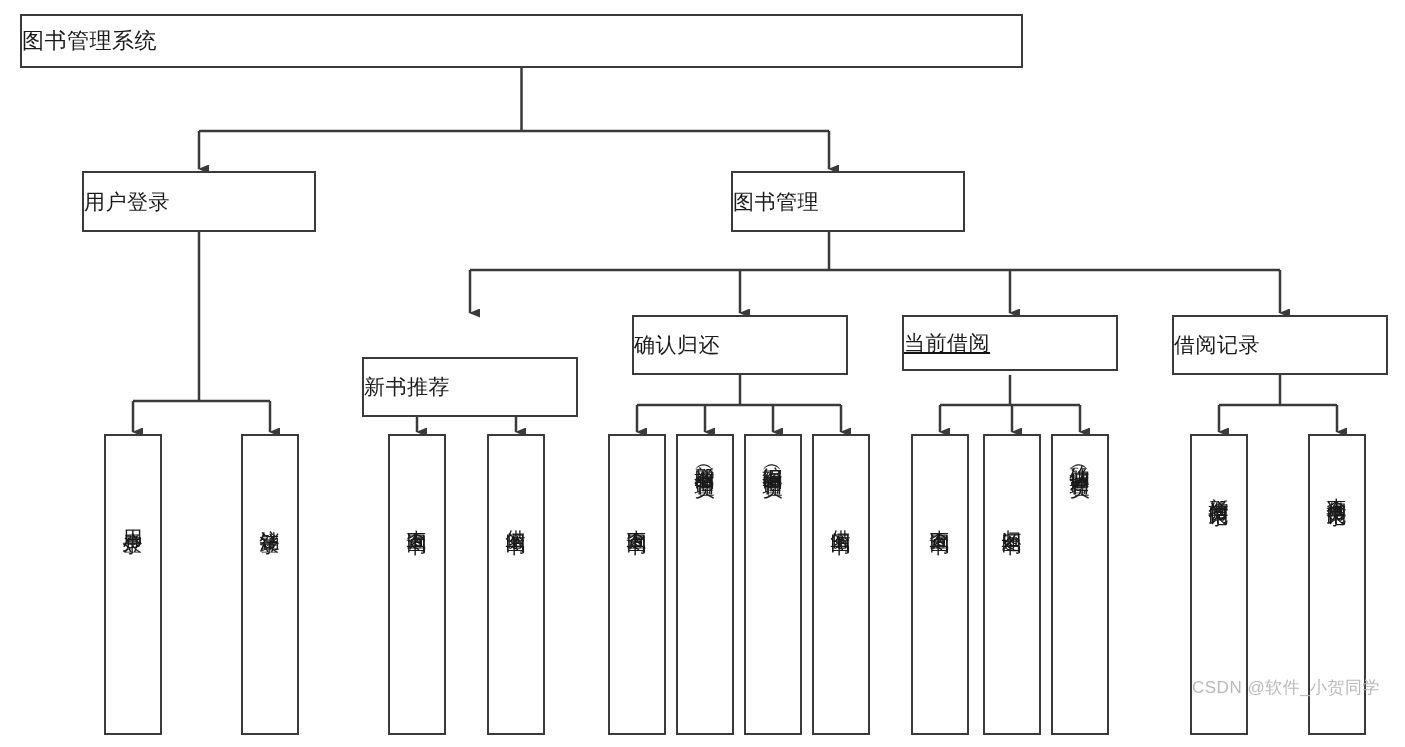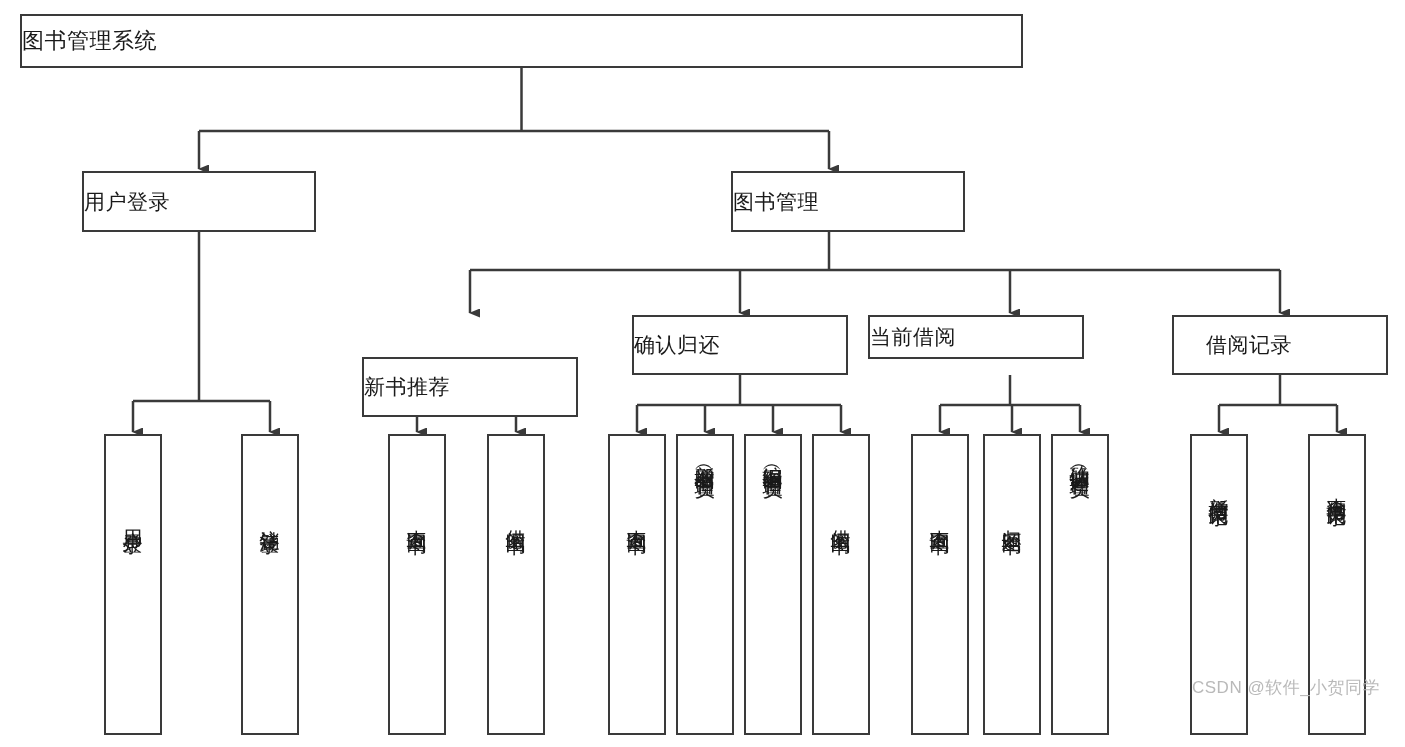--- a/index.html
+++ b/index.html
@@ -144,24 +144,24 @@
   <div class="node-box" style="left:731px;top:171px;width:234px;height:61px;">
     <span class="node-label">图书管理</span>
   </div>
 
   <div class="node-box" style="left:362px;top:315px;width:216px;height:60px;margin-top:42px;">
     <span class="node-label">新书推荐</span>
   </div>
   <div class="node-box" style="left:632px;top:315px;width:216px;height:60px;">
     <span class="node-label">确认归还</span>
   </div>
-  <div class="node-box" style="left:868px;top:315px;width:216px;height:44px;">
+  <div class="node-box" style="left:902px;top:315px;width:216px;height:56px;text-decoration:underline;">
     <span class="node-label">当前借阅</span>
   </div>
-  <div class="node-box" style="left:1172px;top:315px;width:216px;height:60px;padding-left:32px;">
+  <div class="node-box" style="left:1172px;top:315px;width:216px;height:60px;">
     <span class="node-label">借阅记录</span>
   </div>
 
   <div class="node-box vertical" style="left:104px;top:434px;width:58px;height:301px;padding-top:78px;">
     <span class="node-label">用户登录</span>
   </div>
   <div class="node-box vertical" style="left:241px;top:434px;width:58px;height:301px;padding-top:78px;">
     <span class="node-label">注销登录</span>
   </div>
 

